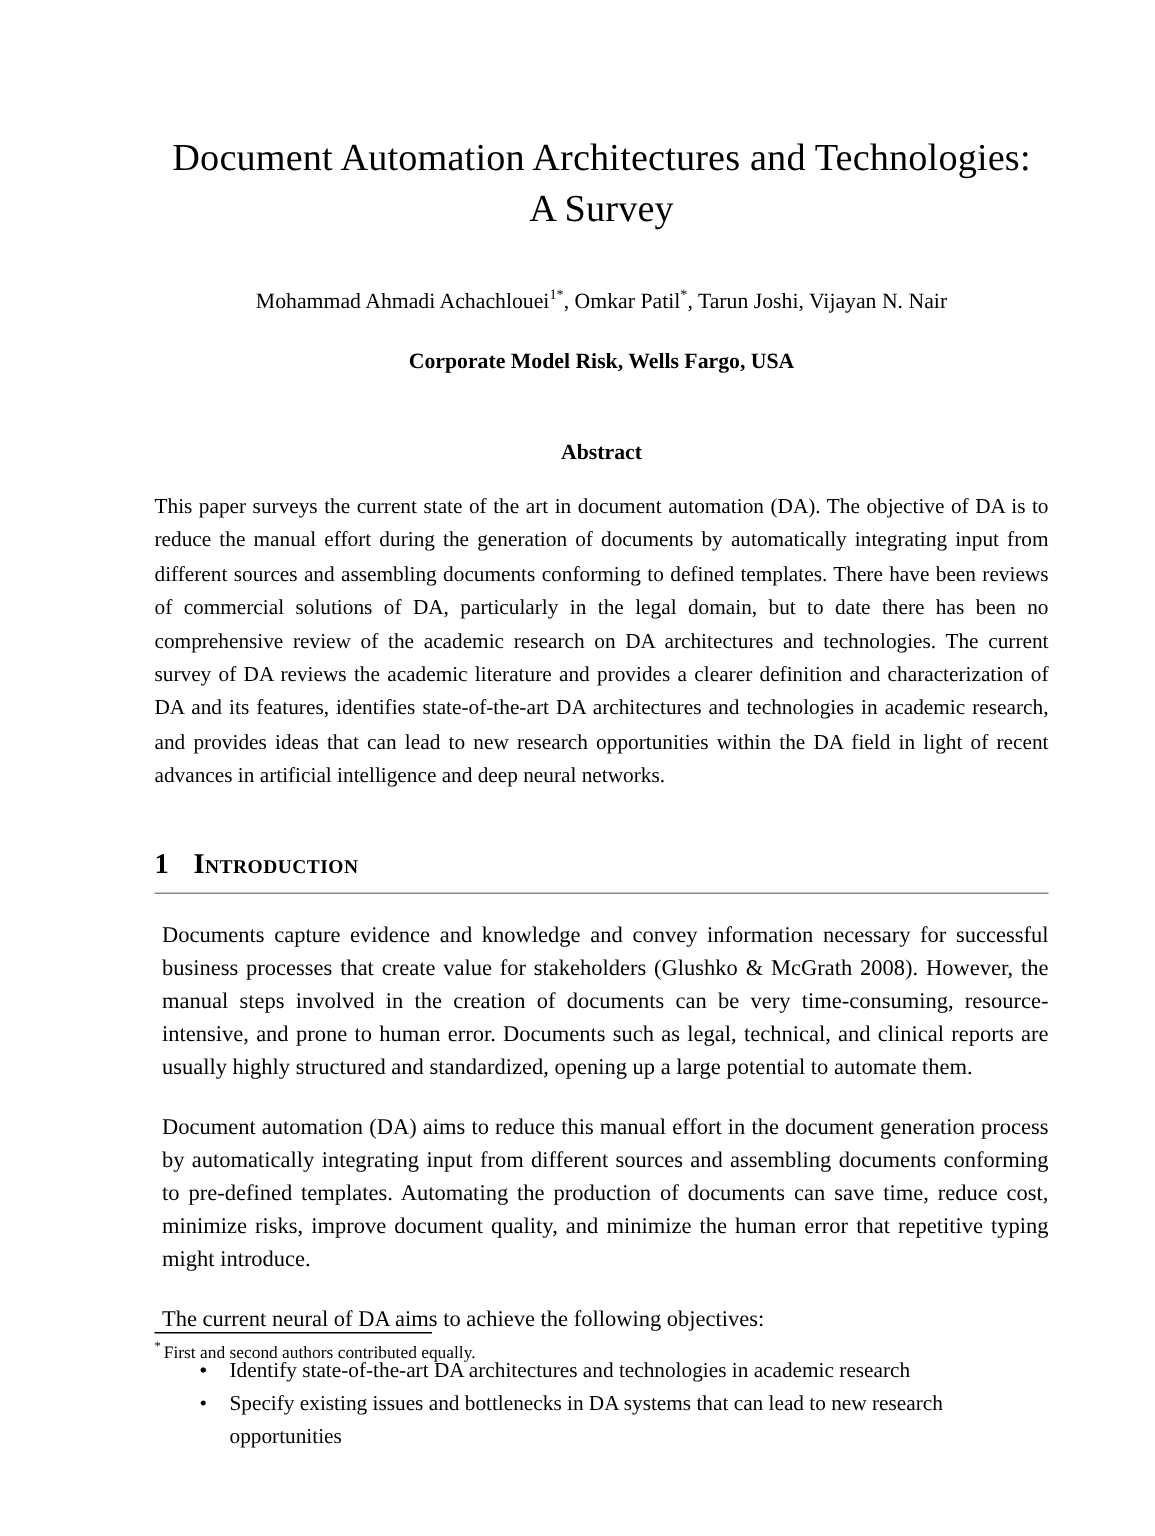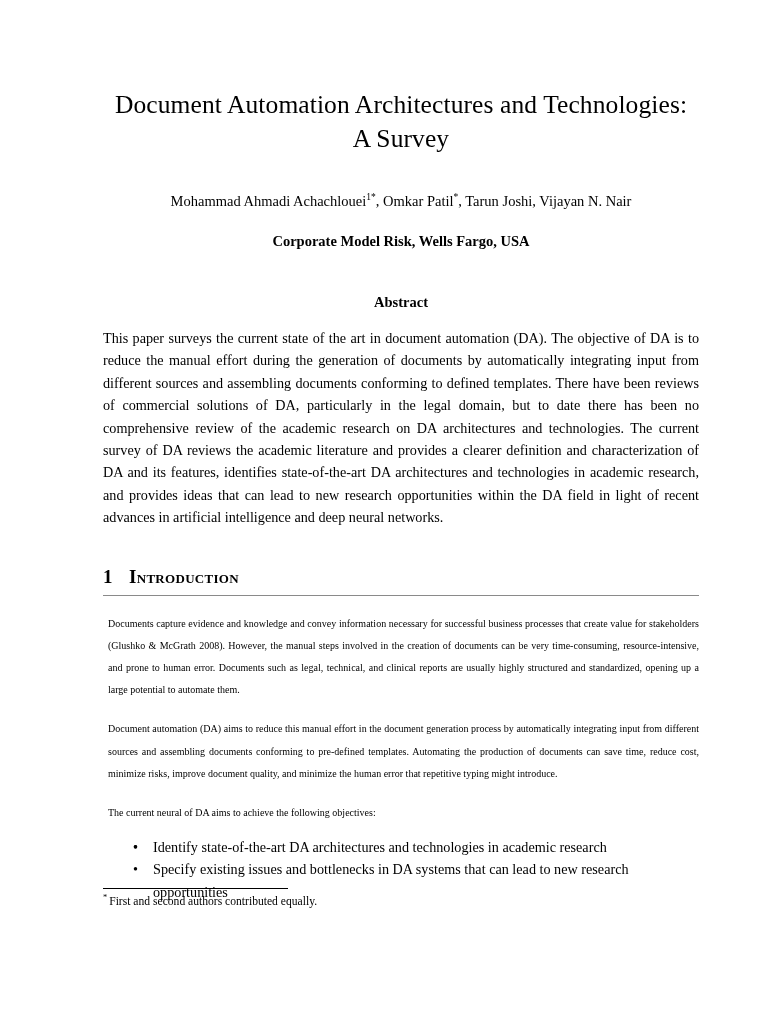--- a/index.html
+++ b/index.html
@@ -106,21 +106,21 @@
   
   .body-col {
     padding-left: 5px;
     width: 591px;
   }
   p.body {
     margin: 0;
     padding-top: 17px;
     text-align: justify;
     text-justify: inter-word;
-    font-size: 10px;
+    font-size: 15px;
     line-height: 22.2px;
   }
   p.body.first { padding-top: 17px; }
 
   
   ul.objectives {
     margin: 0;
     padding: 12px 0 0 0;
     list-style: none;
   }

